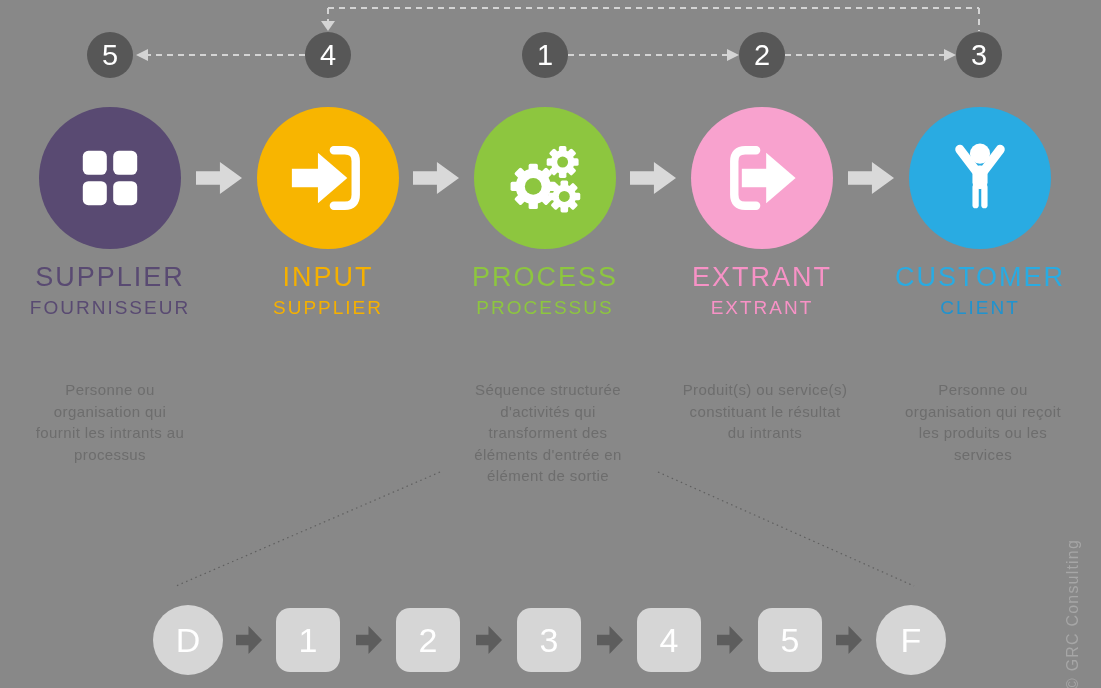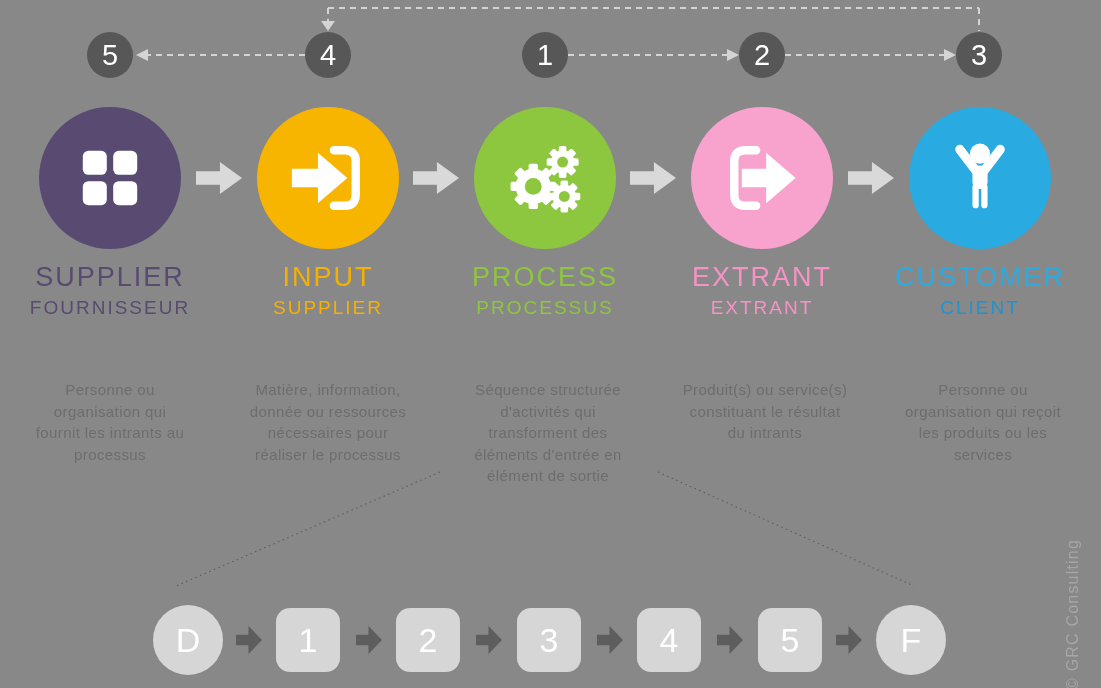--- a/index.html
+++ b/index.html
@@ -163,24 +163,20 @@
   <div class="subtitle t-supplier" style="left:-20px">FOURNISSEUR</div>
   <div class="subtitle t-input" style="left:198px">SUPPLIER</div>
   <div class="subtitle t-process" style="left:415px">PROCESSUS</div>
   <div class="subtitle t-output" style="left:632px">EXTRANT</div>
   <div class="subtitle t-client" style="left:850px">CLIENT</div>
 
   <div class="desc" style="left:-15px">Personne ou
 organisation qui
 fournit les intrants au
 processus</div>
-  <div class="desc" style="left:203px">Matière, information,
-donnée ou ressources
-nécessaires pour
-réaliser le processus</div>
   <div class="desc" style="left:423px">Séquence structurée
 d'activités qui
 transforment des
 éléments d'entrée en
 élément de sortie</div>
   <div class="desc" style="left:640px">Produit(s) ou service(s)
 constituant le résultat
 du intrants</div>
   <div class="desc" style="left:858px">Personne ou
 organisation qui reçoit

